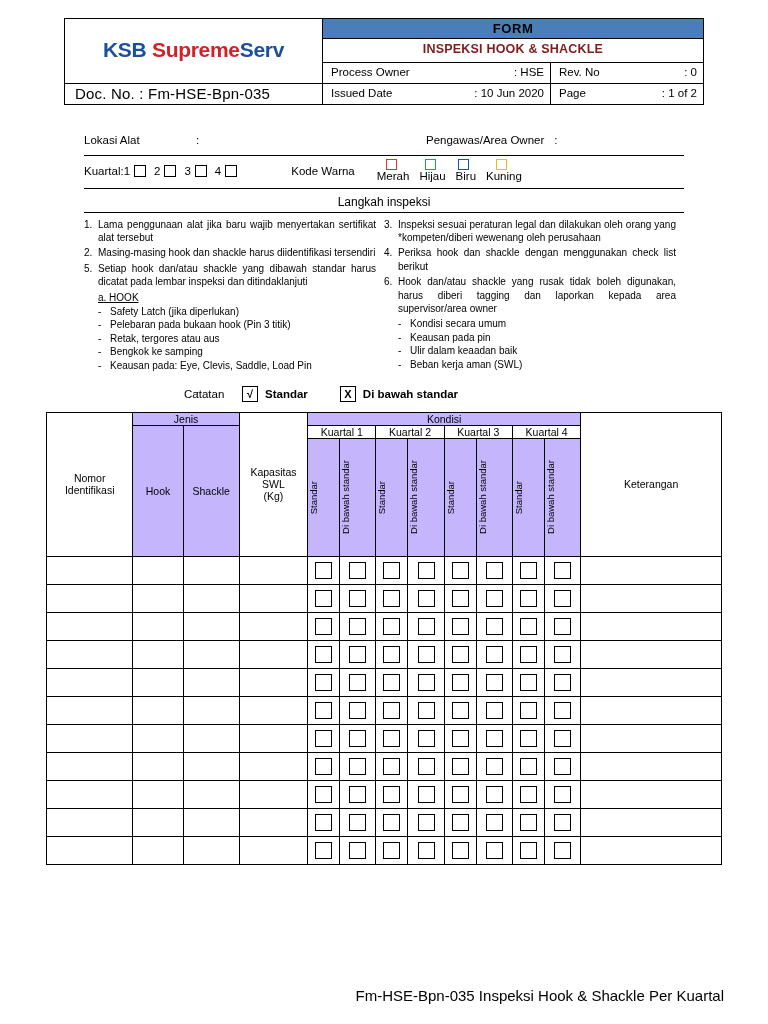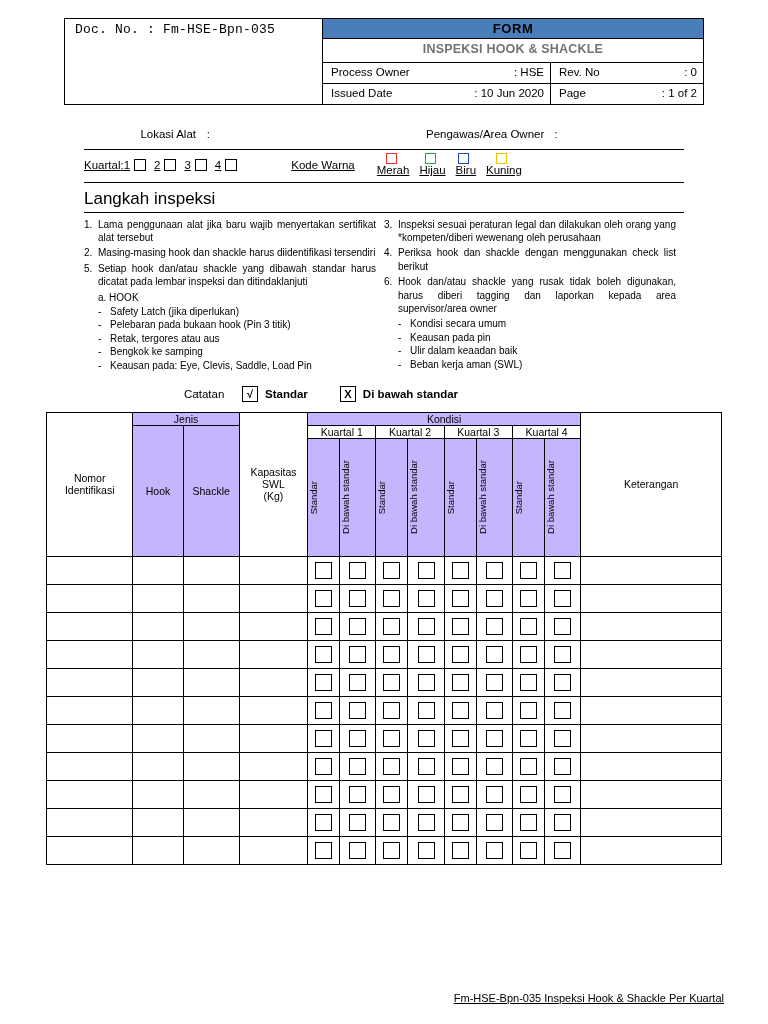--- a/index.html
+++ b/index.html
@@ -48,44 +48,43 @@
     white-space: nowrap;
   }
   .logo-ksb { color: #1b4f9c; }
   .logo-supreme { color: #d22027; }
   .logo-serv { color: #1b4f9c; }
   .doc-no {
     height: 20px;
     display: flex;
     align-items: center;
     padding-left: 10px;
-    font-size: 13px;
+    font-size: 15px;
     letter-spacing: 0.2px;
-    font-family: Liberation Mono, monospace;
   }
   .hdr-right {
     flex: 1;
     display: flex;
     flex-direction: column;
   }
   .form-band {
     background: #4a7ebb;
     color: #000000;
     text-align: center;
     font-weight: bold;
     font-size: 13px;
     letter-spacing: 0.6px;
     padding: 2px 0 2px 0;
     border-bottom: 1.4px solid #000;
   }
   .form-title {
     text-align: center;
     font-weight: bold;
     font-size: 12.5px;
-    color: #737373;
+    color: #7f1d1d;
     line-height: 1.25;
     padding: 3px 0 4px 0;
     border-bottom: 1.4px solid #000;
     letter-spacing: 0.2px;
   }
   .meta-row {
     display: flex;
     font-size: 11.5px;
     border-bottom: 1.4px solid #000;
   }
@@ -98,23 +97,22 @@
   }
   .meta-cell.a { width: 228px; border-right: 1.4px solid #000; }
   .meta-cell.b { flex: 1; }
   .meta-lbl { white-space: nowrap; }
   .meta-sep { margin: 0 4px 0 auto; padding-right: 4px;}
   .meta-val { }
 
   
   .info {
     width: 600px;
-    margin: 16px auto 0 auto;
+    margin: 22px auto 0 auto;
     font-size: 11.5px;
-    text-align: right;
   }
   .info-row {
     display: flex;
     align-items: center;
     height: 26px;
   }
   .info-row .lbl { width: 112px; }
   .info-row .colon { width: 14px; }
   .hr-line {
     border-bottom: 1.2px solid #000;
@@ -143,37 +141,37 @@
   }
   .warna-group { display: flex; align-items: center; margin-left: 12px; }
   .warna-item { display: flex; align-items: center; margin-left: 10px; flex-direction: column; }
 
   
   .langkah-wrap {
     width: 600px;
     margin: 6px auto 0 auto;
   }
   .langkah-title {
-    text-align: left;
-    font-size: 17px;
+    text-align: center;
+    font-size: 12px;
     padding-bottom: 3px;
   }
   .langkah-line { border-bottom: 1.2px solid #000; }
   .cols {
     display: flex;
     padding-top: 5px;
     font-size: 10px;
     line-height: 1.34;
   }
   .col { width: 50%; padding-right: 8px; }
   .li { display: flex; margin-bottom: 2px; }
   .li .num { width: 14px; flex: 0 0 14px; }
   .li .txt { flex: 1; text-align: justify; }
   .sub { padding-left: 14px; }
-  .sub .hd { font-weight: normal; margin: 1px 0 1px 0; }
+  .sub .hd { font-weight: normal; margin: 1px 0 1px 0; text-decoration: underline; }
   .dash { display: flex; }
   .dash .d { width: 12px; flex: 0 0 12px; }
 
   
   .catatan {
     width: 600px;
     margin: 14px auto 0 auto;
     display: flex;
     align-items: center;
     font-size: 11.5px;
@@ -221,31 +219,36 @@
     border: 1.2px solid #000;
     margin: 0 auto;
   }
   .cellpad { padding: 3px 2px; }
 
   
   .footer {
     position: absolute;
     right: 44px;
     bottom: 20px;
-    font-size: 11px;
-    text-decoration: underline;
+    font-size: 15px;
   }
 </style>
 </head>
 <body>
 
 <div class="page">
 
   <div class="hdr">
     <div class="hdr-left">
+      <div class="logo-cell">
+        <div class="logo-text">
+          <span class="logo-ksb">KSB</span>
+          <span class="logo-supreme">Supreme</span><span class="logo-serv">Serv</span>
+        </div>
+      </div>
       <div class="doc-no">Doc. No.  :  Fm-HSE-Bpn-035</div>
     </div>
     <div class="hdr-right">
       <div class="form-band">FORM</div>
       <div class="form-title">
         <div>INSPEKSI HOOK &amp; SHACKLE</div>
       </div>
       <div class="meta-row">
         <div class="meta-cell a">
           <span class="meta-lbl">Process Owner</span>
@@ -279,21 +282,21 @@
       <span class="colon">:</span>
       <span style="flex:1"></span>
       <span style="width:258px; display:flex;">
         <span>Pengawas/Area Owner</span>
         <span style="margin-left:10px;">:</span>
       </span>
     </div>
   </div>
   <div class="hr-line"></div>
 
-  <div class="info" style="margin-top:0;text-decoration:underline;">
+  <div class="info" style="margin-top:0;">
     <div class="kuartal-row">
       <span class="lbl">Kuartal</span>
       <span class="colon">:</span>
       <span>1</span>
       <span class="kbox"></span>
       <span>2</span>
       <span class="kbox"></span>
       <span>3</span>
       <span class="kbox"></span>
       <span>4</span>

